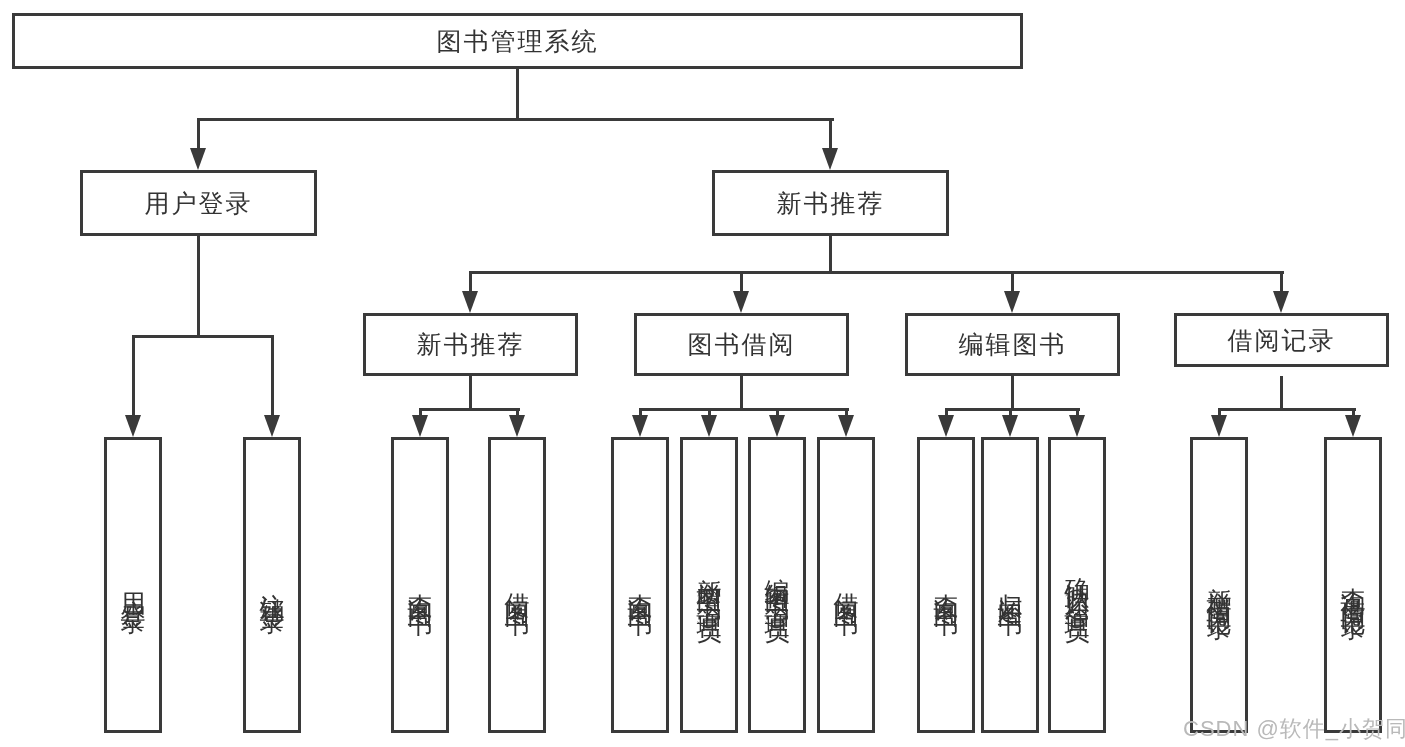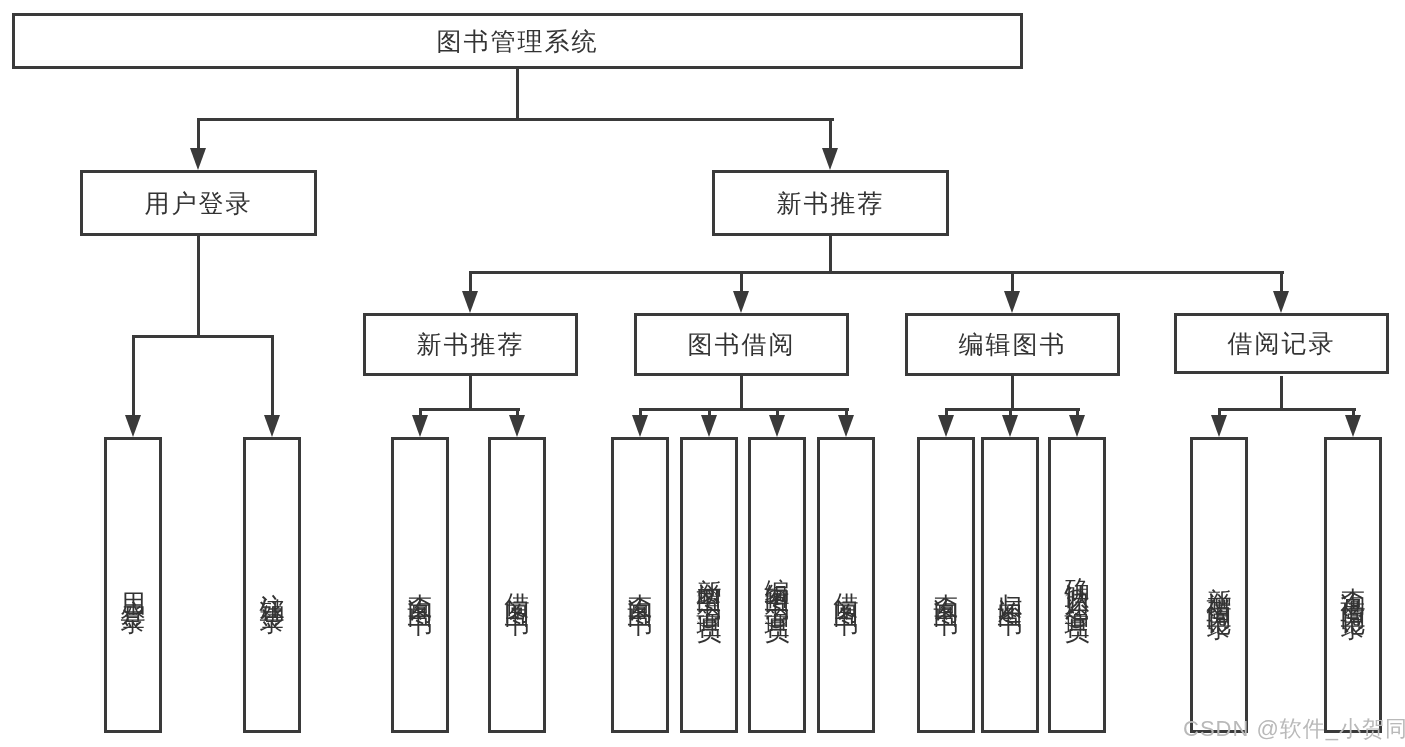--- a/index.html
+++ b/index.html
@@ -75,21 +75,21 @@
   <div class="vline" style="left:740px;top:271px;height:22px;"></div>
   <div class="arrow" style="left:733px;top:291px;"></div>
   <div class="vline" style="left:1011px;top:271px;height:22px;"></div>
   <div class="arrow" style="left:1004px;top:291px;"></div>
   <div class="vline" style="left:1280px;top:271px;height:22px;"></div>
   <div class="arrow" style="left:1273px;top:291px;"></div>
 
   <div class="node" style="left:363px;top:313px;width:215px;height:63px;">新书推荐</div>
   <div class="node" style="left:634px;top:313px;width:215px;height:63px;">图书借阅</div>
   <div class="node" style="left:905px;top:313px;width:215px;height:63px;">编辑图书</div>
-  <div class="node" style="left:1174px;top:313px;width:215px;height:61px;">借阅记录</div>
+  <div class="node" style="left:1174px;top:313px;width:215px;height:54px;">借阅记录</div>
 
   <div class="vline" style="left:469px;top:376px;height:32px;"></div>
   <div class="hline" style="left:419px;top:408px;width:101px;"></div>
   <div class="vline" style="left:419px;top:408px;height:9px;"></div>
   <div class="arrow" style="left:412px;top:415px;"></div>
   <div class="vline" style="left:516px;top:408px;height:9px;"></div>
   <div class="arrow" style="left:509px;top:415px;"></div>
 
   <div class="vline" style="left:740px;top:376px;height:32px;"></div>
   <div class="hline" style="left:639px;top:408px;width:210px;"></div>

